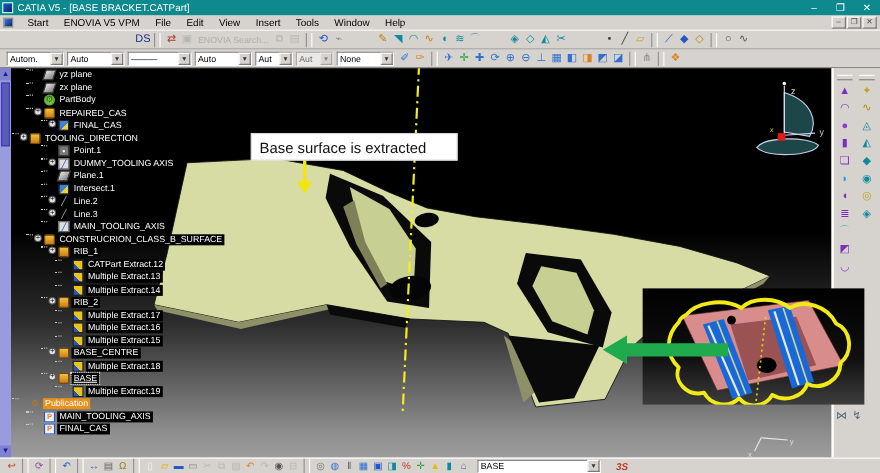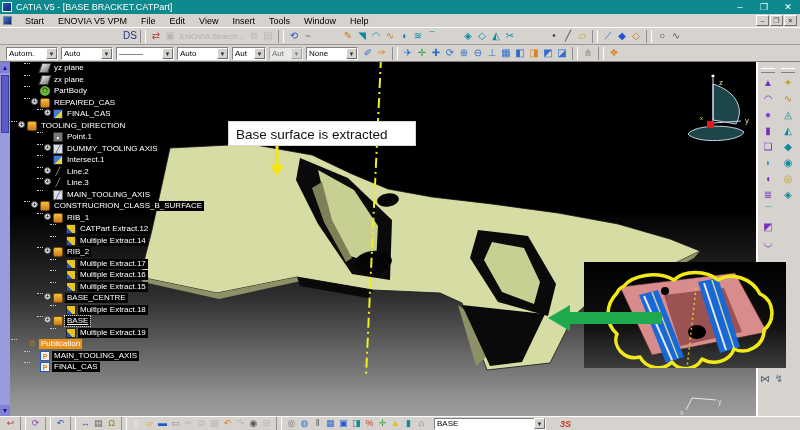--- a/index.html
+++ b/index.html
@@ -320,20 +320,26 @@
       </div>
       <div class="tree-row" style="padding-left: 26px;">
         <span class="dash"></span>
         <span class="exp">+</span>
         <span class="ti ti-axis">╱</span>
         <span class="lbl">DUMMY_TOOLING AXIS</span>
       </div>
       <div class="tree-row" style="padding-left: 26px;">
         <span class="dash"></span>
         <span class="exp-sp"></span>
+        <span class="ti ti-plane"></span>
+        <span class="lbl">Plane.1</span>
+      </div>
+      <div class="tree-row" style="padding-left: 26px;">
+        <span class="dash"></span>
+        <span class="exp-sp"></span>
         <span class="ti ti-surf"></span>
         <span class="lbl">Intersect.1</span>
       </div>
       <div class="tree-row" style="padding-left: 26px;">
         <span class="dash"></span>
         <span class="exp">+</span>
         <span class="ti ti-line">╱</span>
         <span class="lbl">Line.2</span>
       </div>
       <div class="tree-row" style="padding-left: 26px;">
@@ -358,20 +364,26 @@
         <span class="dash"></span>
         <span class="exp">+</span>
         <span class="ti ti-body"></span>
         <span class="lbl">RIB_1</span>
       </div>
       <div class="tree-row" style="padding-left: 39px;">
         <span class="dash"></span>
         <span class="exp-sp"></span>
         <span class="ti ti-x"></span>
         <span class="lbl">CATPart Extract.12</span>
+      </div>
+      <div class="tree-row" style="padding-left: 39px;">
+        <span class="dash"></span>
+        <span class="exp-sp"></span>
+        <span class="ti ti-x"></span>
+        <span class="lbl">Multiple Extract.13</span>
       </div>
       <div class="tree-row" style="padding-left: 39px;">
         <span class="dash"></span>
         <span class="exp-sp"></span>
         <span class="ti ti-x"></span>
         <span class="lbl">Multiple Extract.14</span>
       </div>
       <div class="tree-row" style="padding-left: 26px;">
         <span class="dash"></span>
         <span class="exp">+</span>

